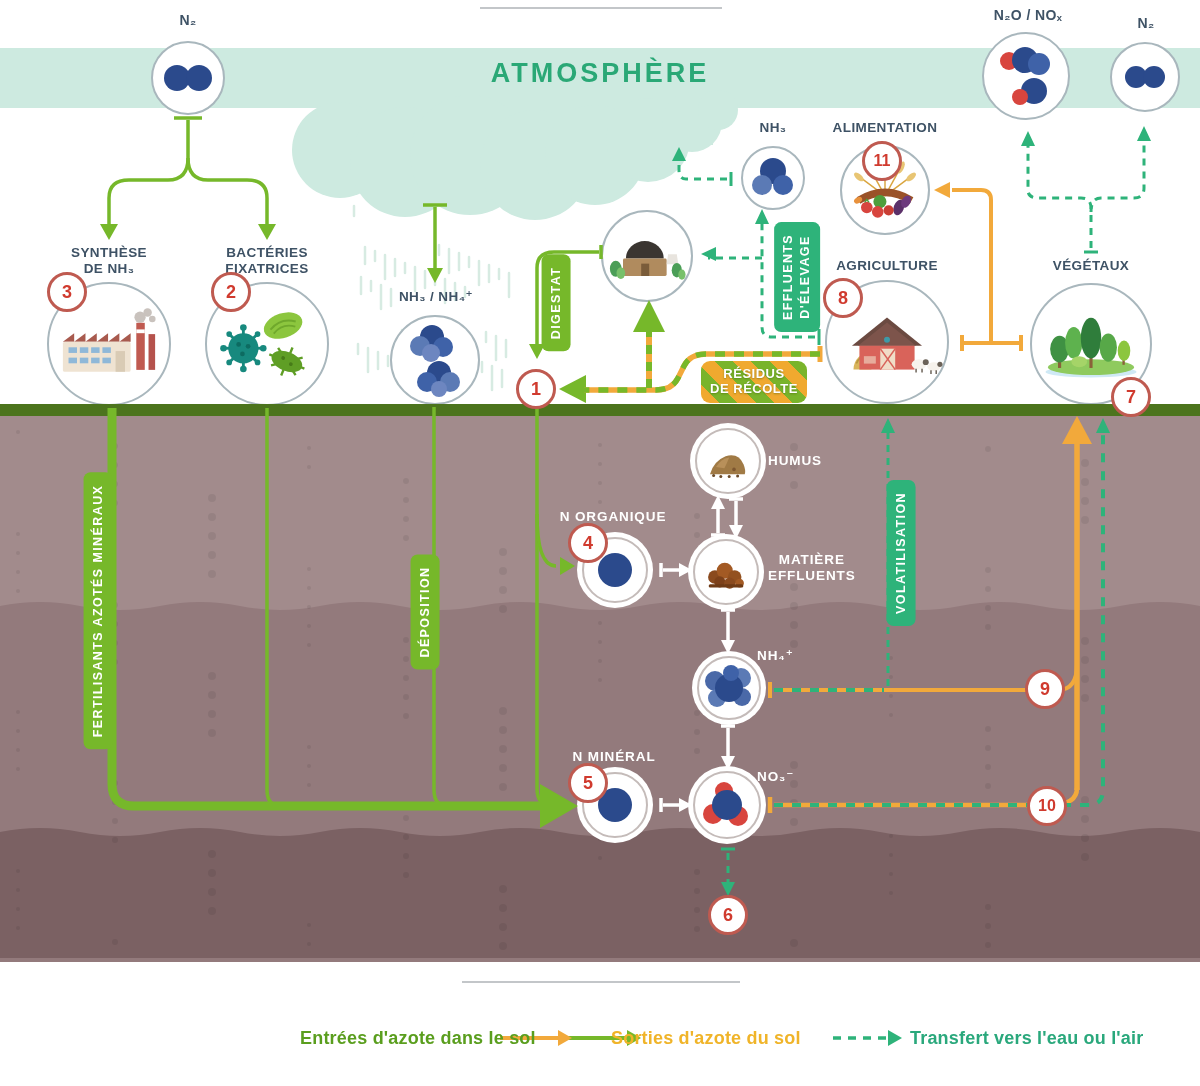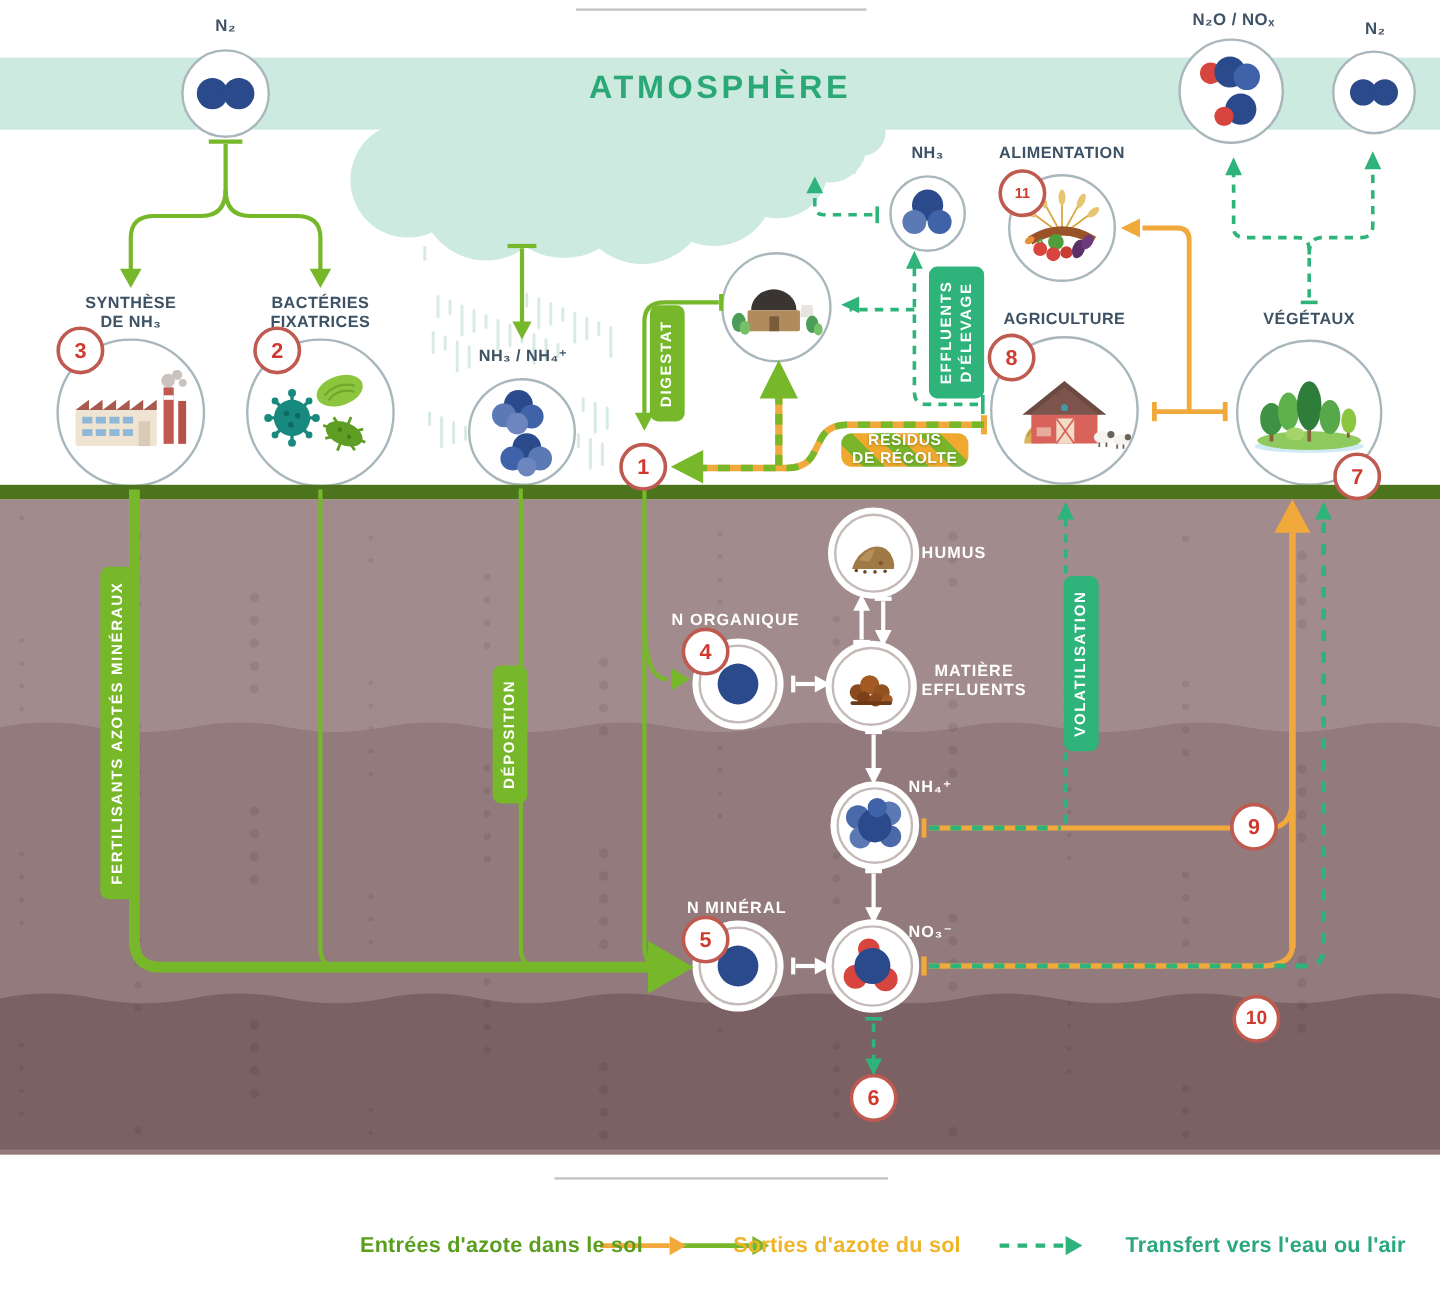--- a/index.html
+++ b/index.html
@@ -15,21 +15,21 @@
   .node.soil{border:2px solid #c4bbb9;box-shadow:0 0 0 5px #fff,0 1px 3px rgba(0,0,0,.25);}
   .lbl{position:absolute;transform:translate(-50%,-50%);font-weight:bold;color:#3e5265;
        font-size:13.5px;text-align:center;letter-spacing:.4px;white-space:pre-line;line-height:1.22;}
   .lbl.white{color:#fff;letter-spacing:.9px;}
   .lbl.left{transform:translate(0,-50%);text-align:center;}
   .vbox{position:absolute;transform:translate(-50%,-50%) rotate(-90deg);color:#fff;font-weight:bold;
         font-size:12.5px;letter-spacing:1.4px;padding:6px 12px;border-radius:7px;white-space:pre;
         text-align:center;line-height:1.35;}
   .vbox.g{background:#76b82a;}
   .vbox.t{background:#2eb37a;}
-  .residus{position:absolute;left:701px;top:361px;width:106px;height:28px;border-radius:9px;
+  .residus{position:absolute;left:701px;top:361px;width:106px;height:42px;border-radius:9px;
         background:repeating-linear-gradient(45deg,#f0a92f 0 13px,#79b42b 13px 26px);
         color:#fff;font-weight:bold;font-size:13px;display:flex;align-items:center;justify-content:center;
         text-align:center;line-height:1.15;letter-spacing:.5px;white-space:pre-line;
         text-shadow:0 1px 2px rgba(70,95,0,.5);}
   .badge{position:absolute;width:34px;height:34px;background:#fff;border:3px solid #bf5a50;
         border-radius:50%;color:#d03a2e;font-weight:bold;font-size:18px;display:flex;align-items:center;
         justify-content:center;transform:translate(-50%,-50%);z-index:8;}
   .leg-txt{position:absolute;transform:translate(0,-50%);font-size:18px;font-weight:bold;letter-spacing:.2px;}
 </style>
 </head>
@@ -656,22 +656,22 @@
 
   <div class="badge" style="left:536px;top:389px;">1</div>
   <div class="badge" style="left:231px;top:292px;">2</div>
   <div class="badge" style="left:67px;top:292px;">3</div>
   <div class="badge" style="left:588px;top:543px;">4</div>
   <div class="badge" style="left:588px;top:783px;">5</div>
   <div class="badge" style="left:728px;top:915px;">6</div>
   <div class="badge" style="left:1131px;top:397px;">7</div>
   <div class="badge" style="left:843px;top:298px;">8</div>
   <div class="badge" style="left:1045px;top:689px;">9</div>
-  <div class="badge" style="left:1047px;top:849px;font-size:16px;">10</div>
-  <div class="badge" style="left:852px;top:161px;font-size:12px;">11</div>
+  <div class="badge" style="left:1047px;top:806px;font-size:16px;">10</div>
+  <div class="badge" style="left:882px;top:161px;font-size:16px;">11</div>
 
   <div>
     <div class="leg-txt" style="left:300px;top:1038px;color:#5a9e1e;">Entrées d'azote dans le sol</div>
     <div class="leg-txt" style="left:580px;top:1038px;color:#f0b429;margin-left:31px;">Sorties d'azote du sol</div>
-    <div class="leg-txt" style="left:910px;top:1038px;color:#2aa87c;margin-left:28px;">Transfert vers l'eau ou l'air</div>
+    <div class="leg-txt" style="left:910px;top:1038px;color:#2aa87c;">Transfert vers l'eau ou l'air</div>
   </div>
 
 </div>
 
 </body></html>

